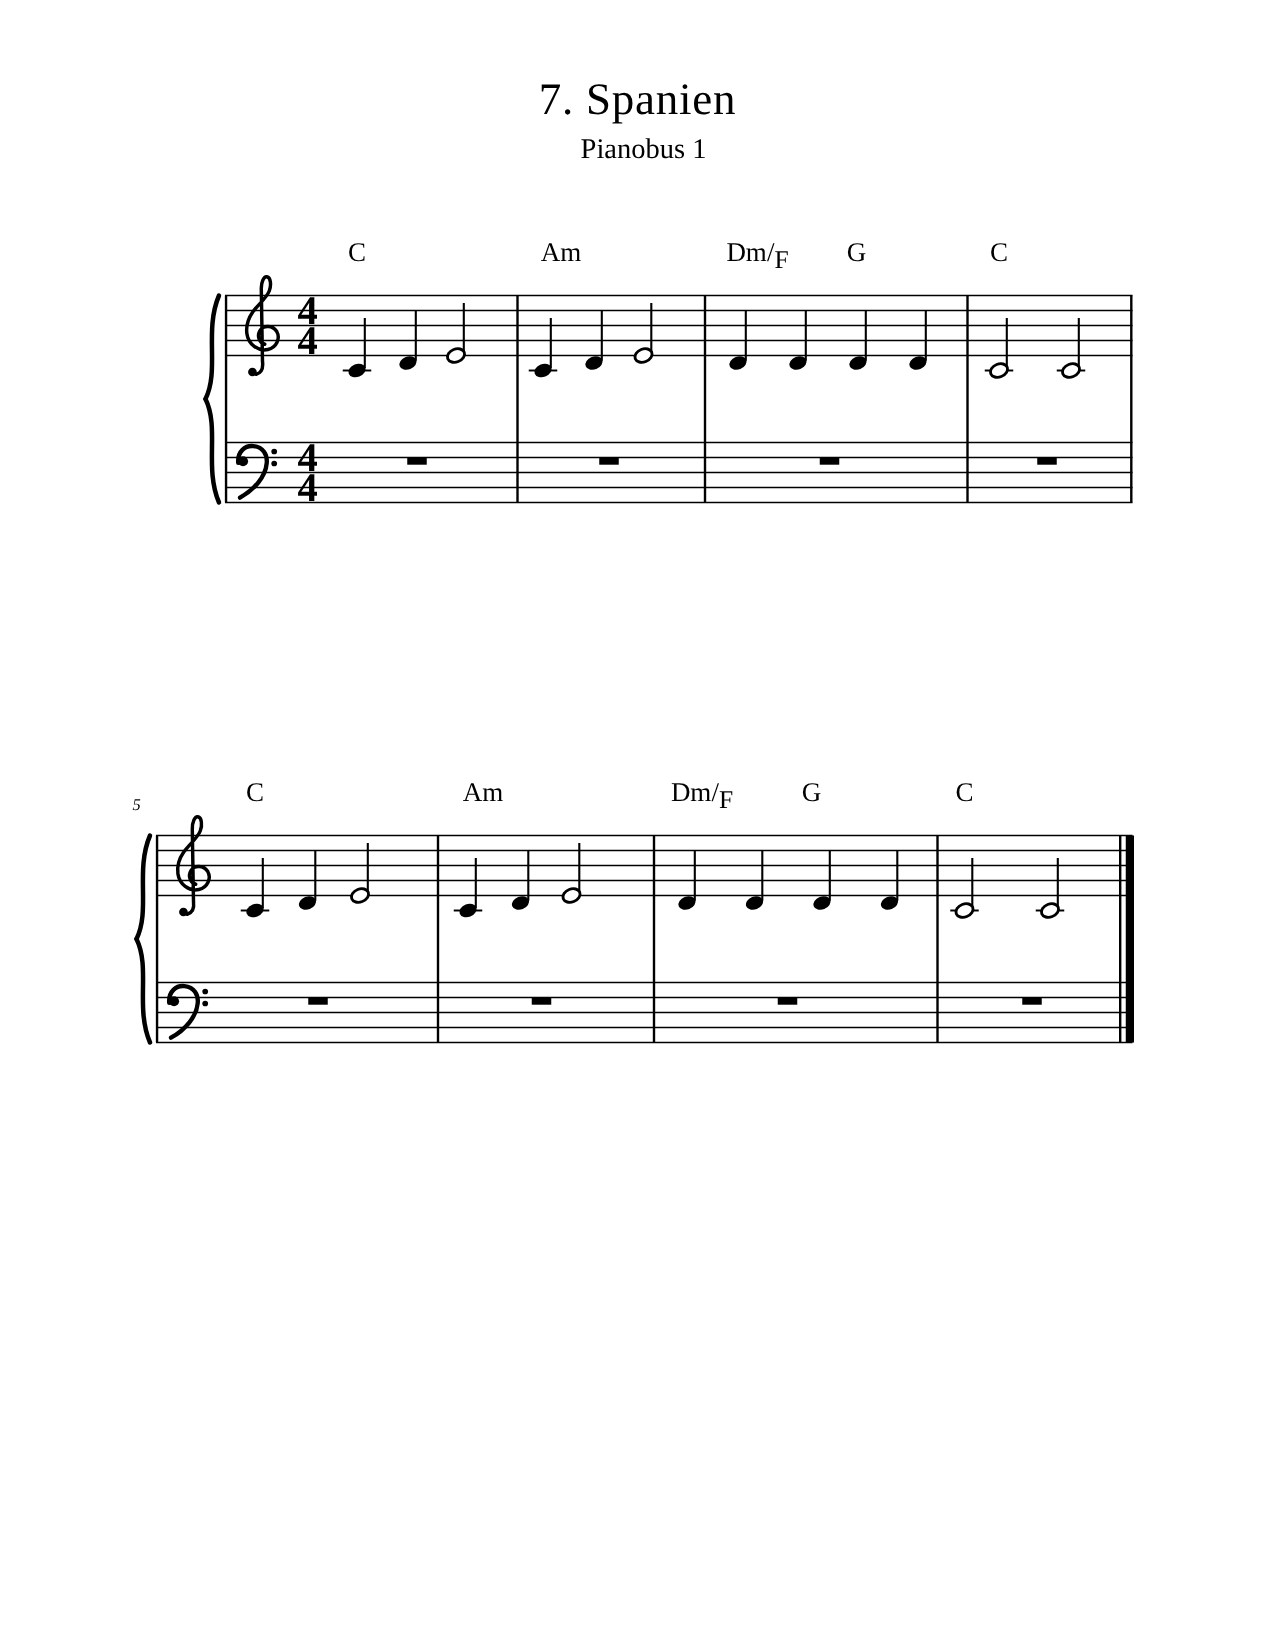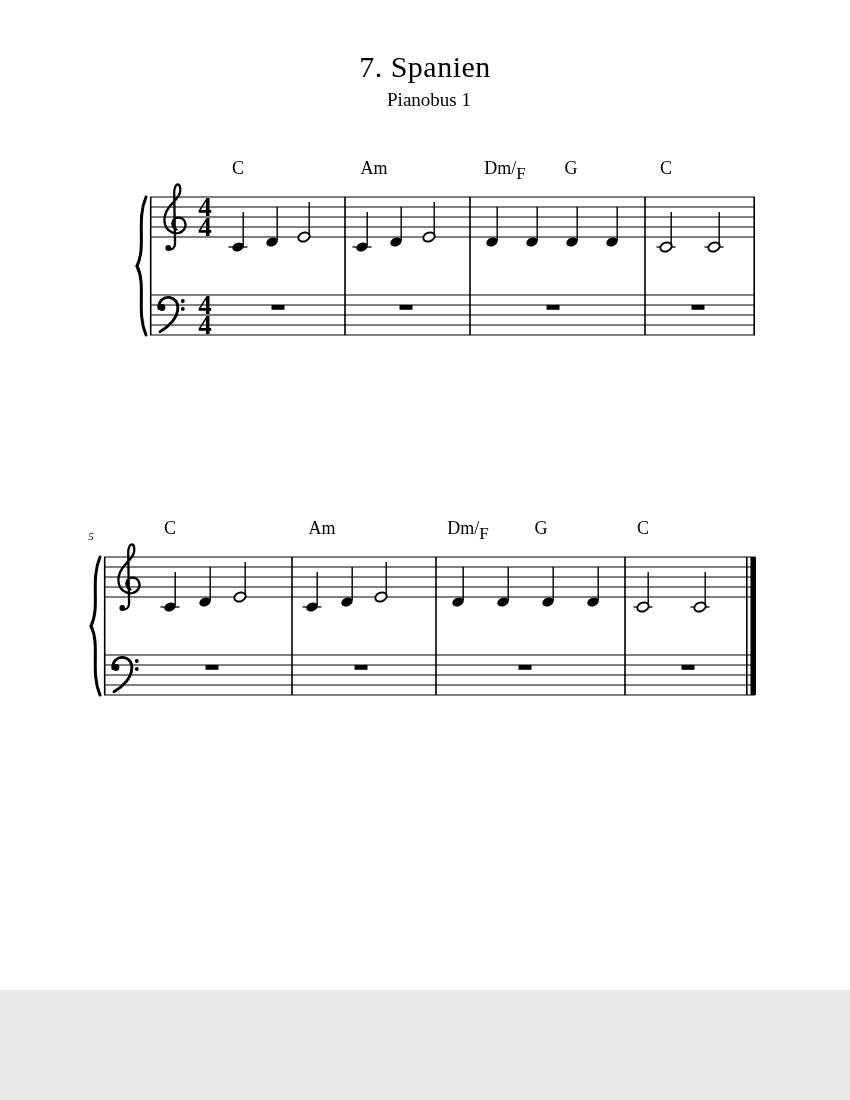--- a/index.html
+++ b/index.html
@@ -1,16 +1,16 @@
 <!DOCTYPE html>
 <html><head>
 <meta charset="utf-8">
 <style>
   html,body{margin:0;padding:0;background:#e8e8e8;}
-  .page{position:relative;width:850px;height:990px;background:#ffffff;margin:0 auto;
+  .page{position:relative;width:850px;height:1100px;background:#ffffff;margin:0 auto;
         font-family:"Liberation Serif","DejaVu Serif",serif;color:#000;overflow:hidden;}
   .title{position:absolute;top:50px;left:0;width:850px;text-align:center;
          font-size:30px;letter-spacing:0.5px;}
   .subtitle{position:absolute;top:89px;left:4px;width:850px;text-align:center;font-size:19px;}
   svg.score{position:absolute;left:0;top:0;}
   text{font-family:"Liberation Serif","DejaVu Serif",serif;}
 </style>
 </head>
 <body>
 

